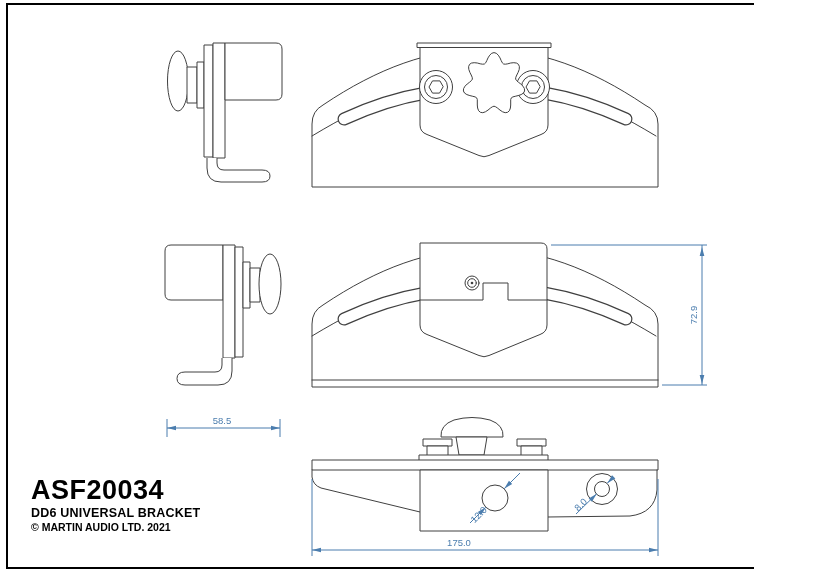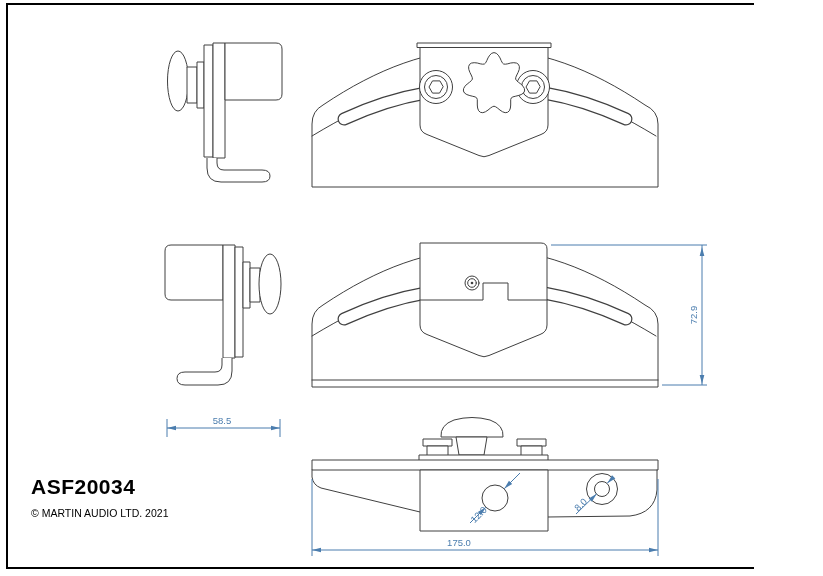--- a/index.html
+++ b/index.html
@@ -9,23 +9,23 @@
   .frame{position:absolute;left:6px;top:3px;width:803px;height:562px;border:2px solid #000;}
   svg{position:absolute;left:0;top:0;}
   .ln{fill:none;stroke:var(--line);stroke-width:1;stroke-linejoin:round;stroke-linecap:round;}
   .lnw{fill:#fff;stroke:var(--line);stroke-width:1;stroke-linejoin:round;}
   .slotA{fill:none;stroke:var(--line);stroke-width:13;stroke-linecap:round;}
   .slotB{fill:none;stroke:#fff;stroke-width:10.6;stroke-linecap:round;}
   .dim{fill:none;stroke:var(--dim);stroke-width:1;}
   .dimtxt{fill:var(--dim);font-size:9.5px;font-family:"Liberation Sans",sans-serif;}
   .arrow{fill:var(--dim);stroke:none;}
   .titleblock{position:absolute;left:31px;top:476px;color:#000;}
-  .pn{font-size:21px;font-weight:bold;letter-spacing:.5px;line-height:1.05;}
+  .pn{font-size:27px;font-weight:bold;letter-spacing:.5px;line-height:1.05;}
   .prod{font-size:12.5px;font-weight:bold;letter-spacing:.2px;margin-top:2px;}
-  .copy{font-size:10.5px;font-weight:normal;margin-top:9px;}
+  .copy{font-size:10.5px;font-weight:bold;margin-top:1px;}
 </style>
 </head>
 <body>
 
 <div class="sheet" style="--line: #404040; --dim: #4b7dae;">
   <div class="frame"></div>
 
   <svg id="drawing" width="823" height="576" viewBox="0 0 823 576">
 
     <g>
@@ -133,15 +133,16 @@
         <polygon points="0,0 -9,-2.3 -9,2.3" class="arrow" transform="translate(702 384) rotate(90)"></polygon>
         <polygon points="0,0 -9,-2.3 -9,2.3" class="arrow" transform="translate(485.8 507.2) rotate(-45)"></polygon>
         <polygon points="0,0 -9,-2.3 -9,2.3" class="arrow" transform="translate(504.2 488.8) rotate(135)"></polygon>
         <polygon points="0,0 -9,-2.3 -9,2.3" class="arrow" transform="translate(596.7 493.8) rotate(-45)"></polygon>
         <polygon points="0,0 -9,-2.3 -9,2.3" class="arrow" transform="translate(607.3 483.2) rotate(135)"></polygon>
       </g>
   </svg>
 
   <div class="titleblock">
     <div class="pn">ASF20034</div>
+    <div class="prod">DD6 UNIVERSAL BRACKET</div>
     <div class="copy">© MARTIN AUDIO LTD. 2021</div>
   </div>
 </div>
 
 </body></html>

